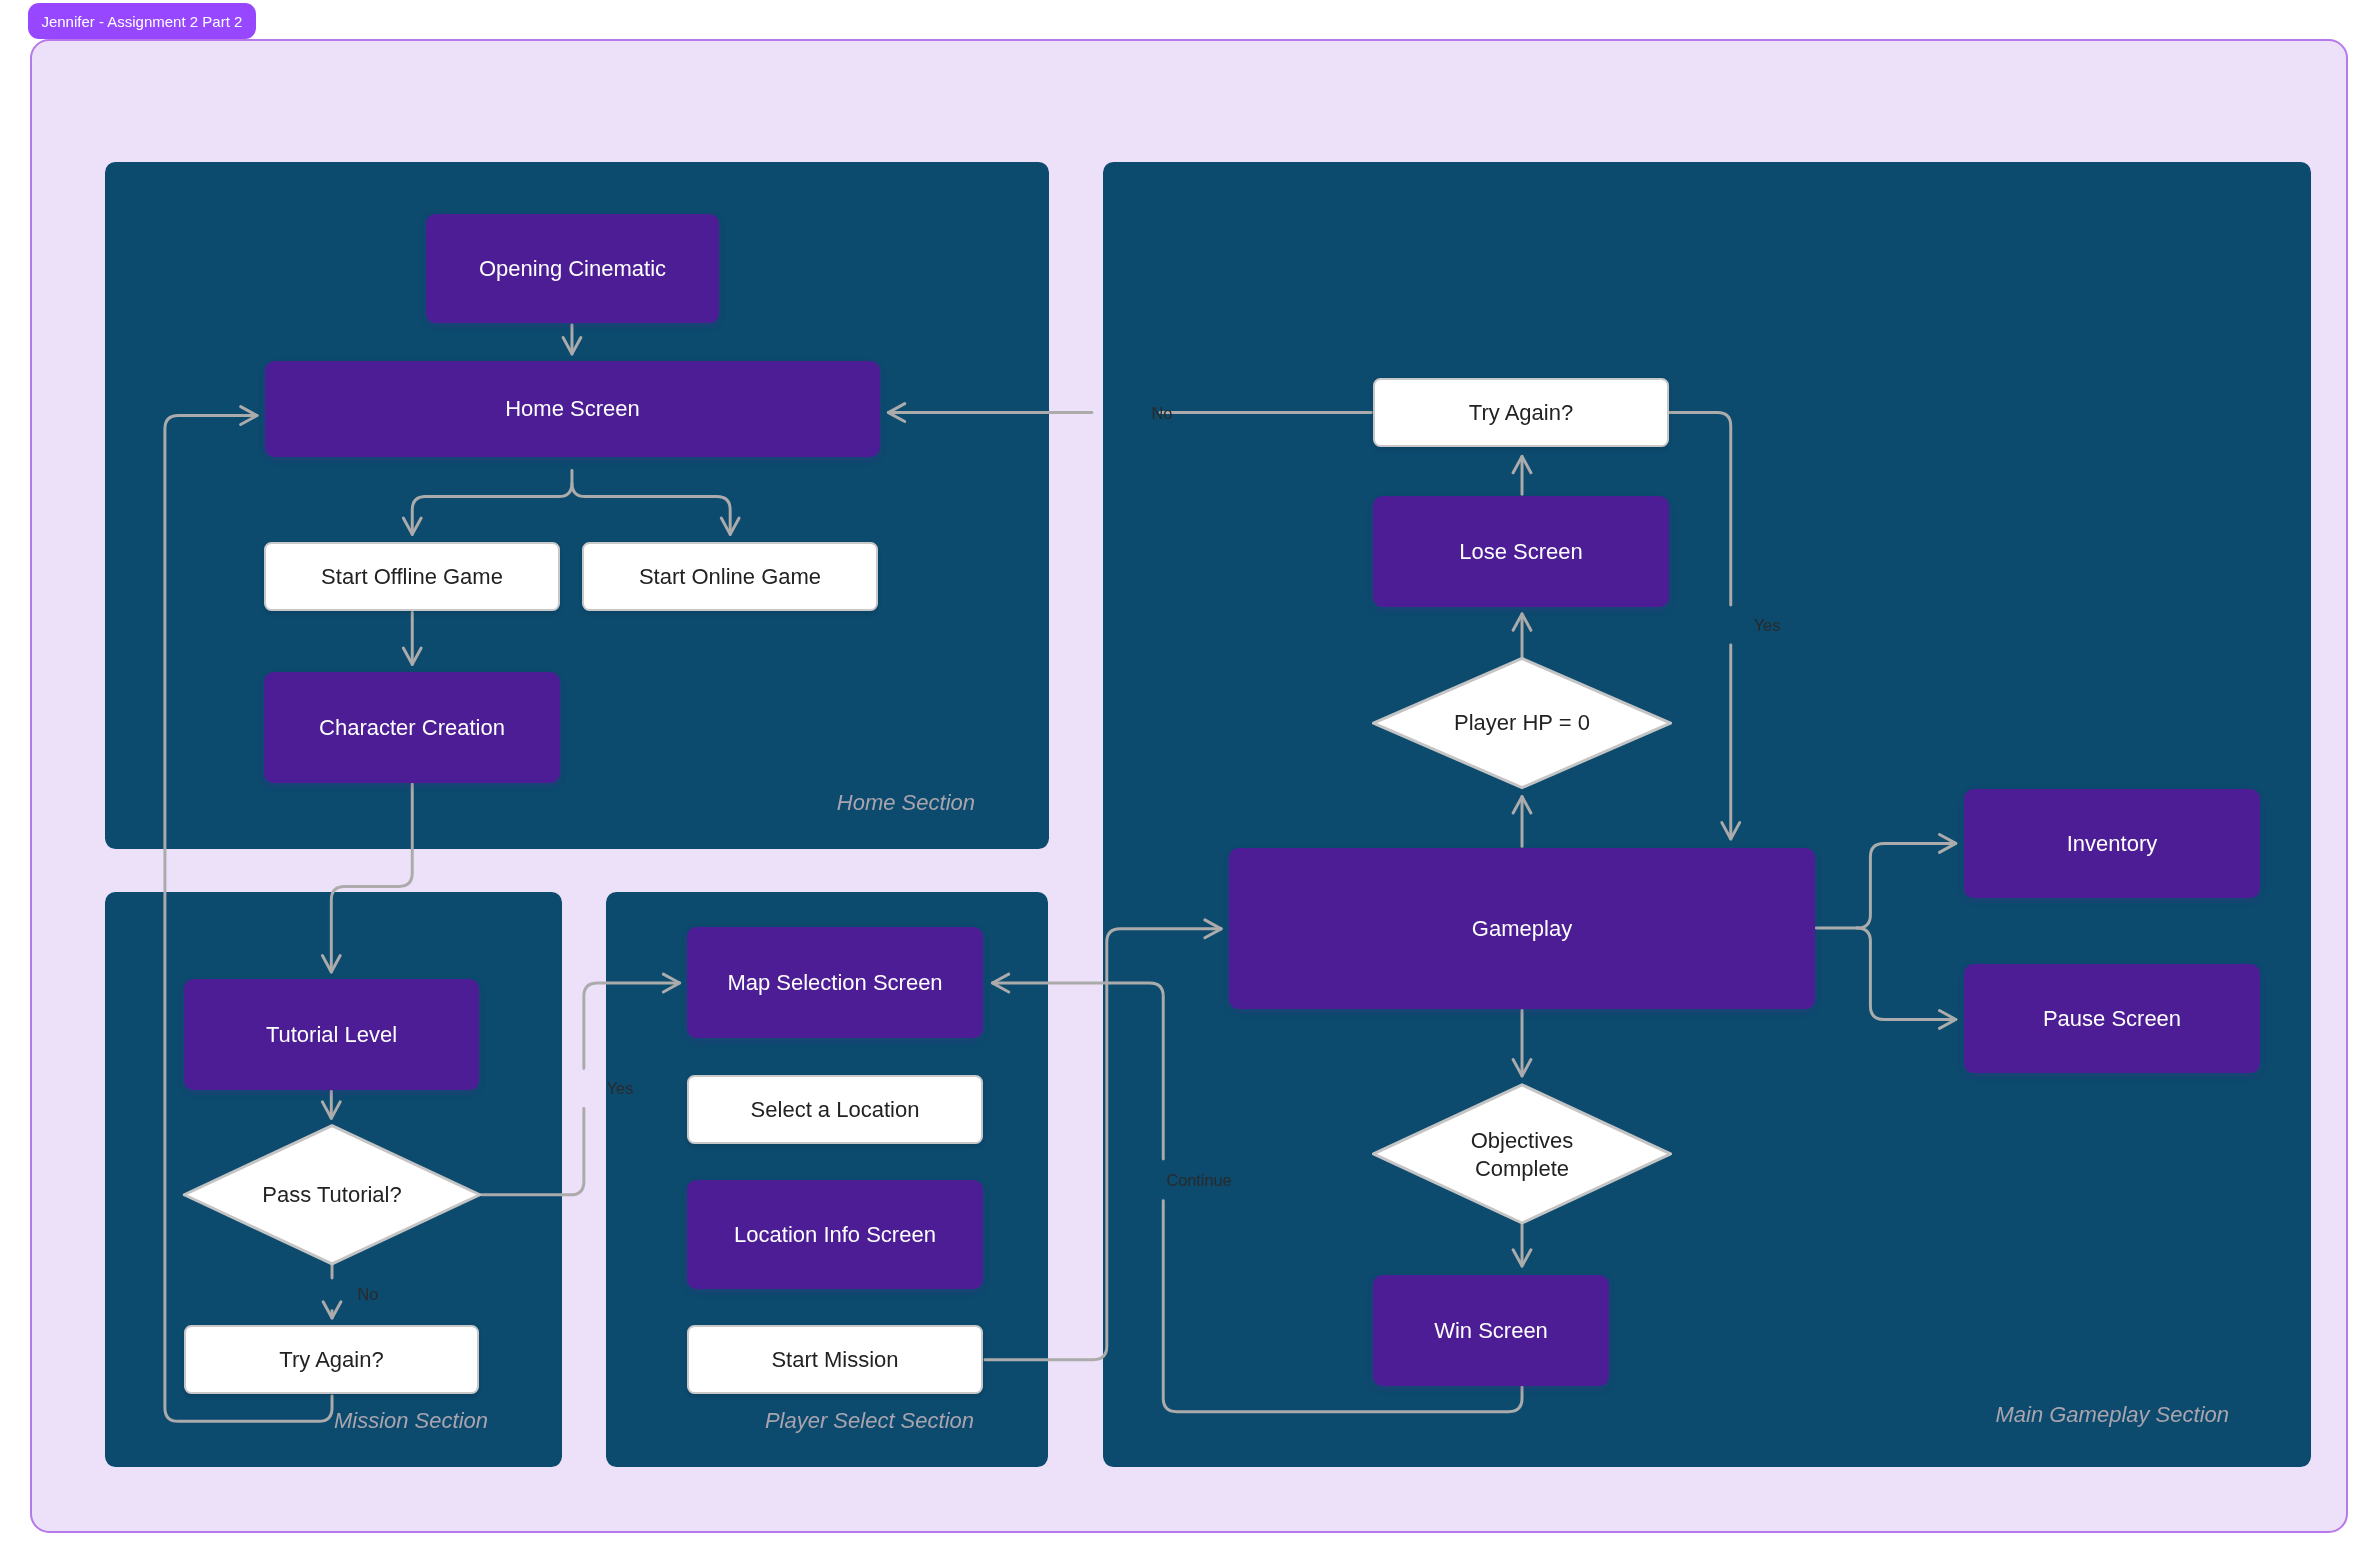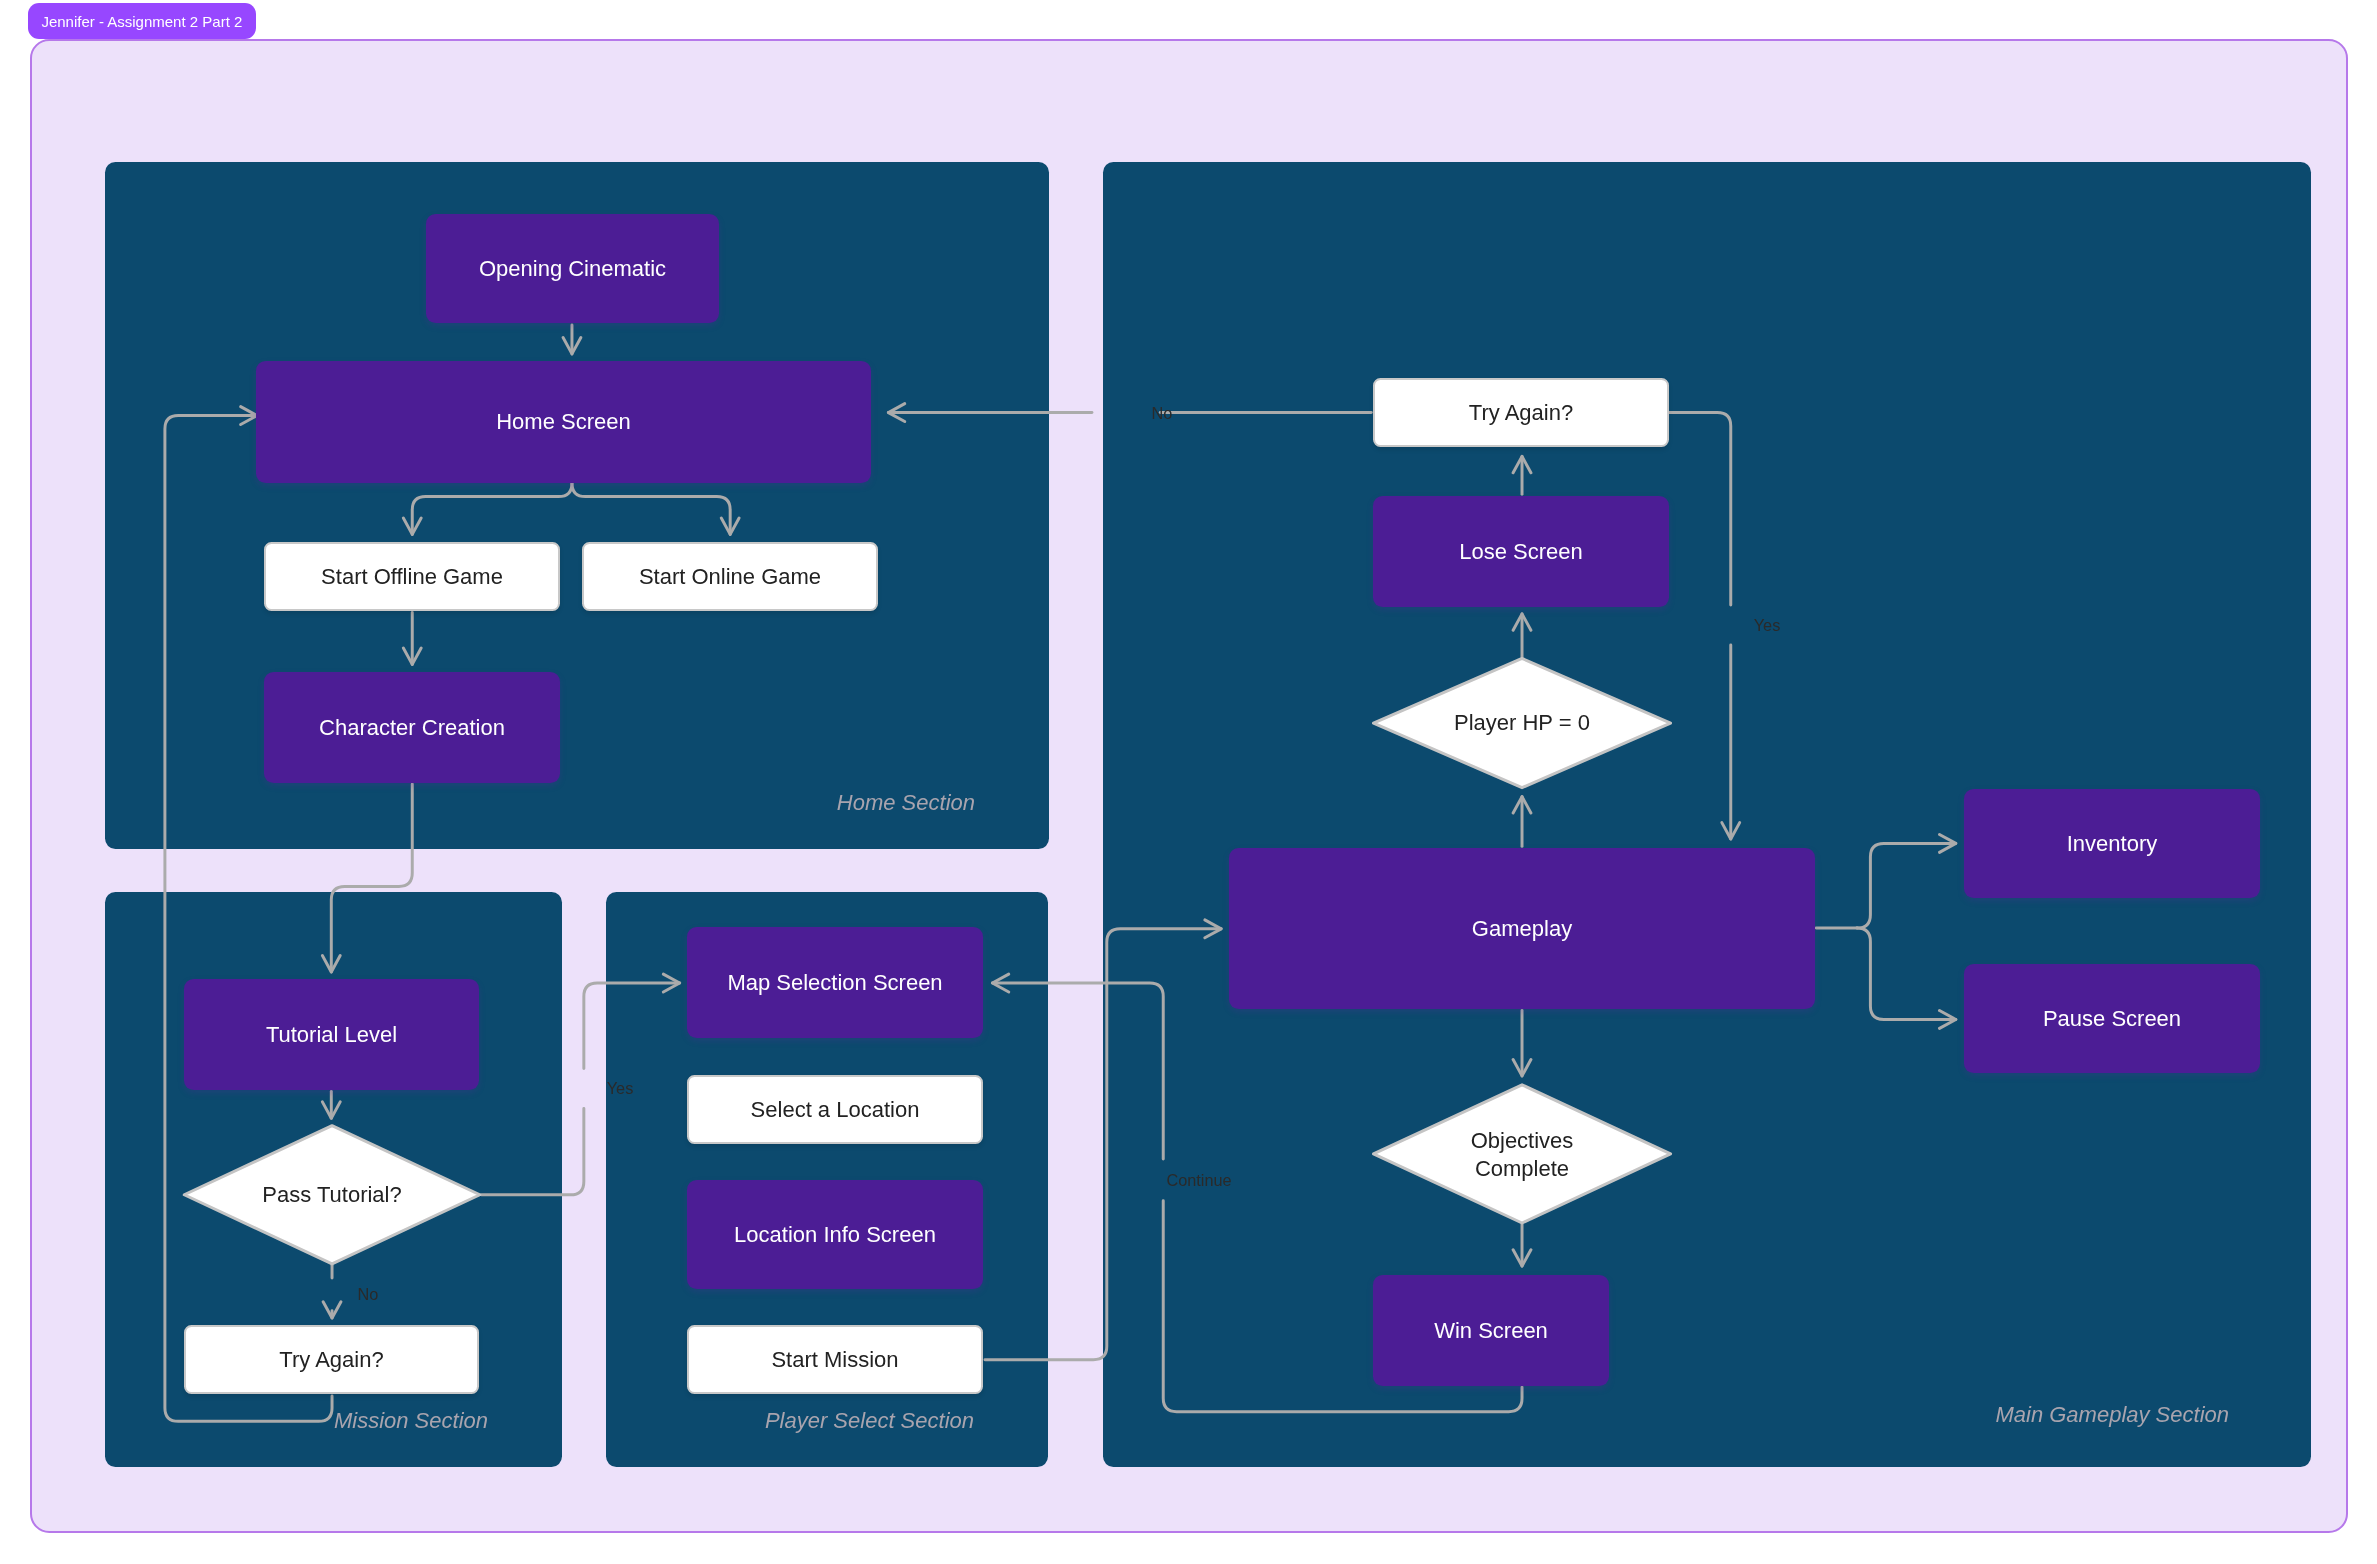--- a/index.html
+++ b/index.html
@@ -97,21 +97,21 @@
       <path d="M 248 1608 L 447 1515 L 646 1608 L 447 1701 Z"></path>
       <path d="M 1849 973 L 2049 886 L 2249 973 L 2049 1060 Z"></path>
       <path d="M 1849 1553 L 2049 1460 L 2249 1553 L 2049 1646 Z"></path>
     </g>
   </svg>
 
   <div class="node purple" style="left:426px;top:214px;width:293px;height:109px">
     <span>Opening Cinematic</span>
     </div>
 
-  <div class="node purple" style="left:256px;top:361px;width:615px;height:122px">
+  <div class="node purple" style="left:265px;top:361px;width:615px;height:96px">
     <span>Home Screen</span>
     </div>
 
   <div class="node white" style="left:264px;top:542px;width:296px;height:69px">
     <span>Start Offline Game</span>
     </div>
 
   <div class="node white" style="left:582px;top:542px;width:296px;height:69px">
     <span>Start Online Game</span>
     </div>

